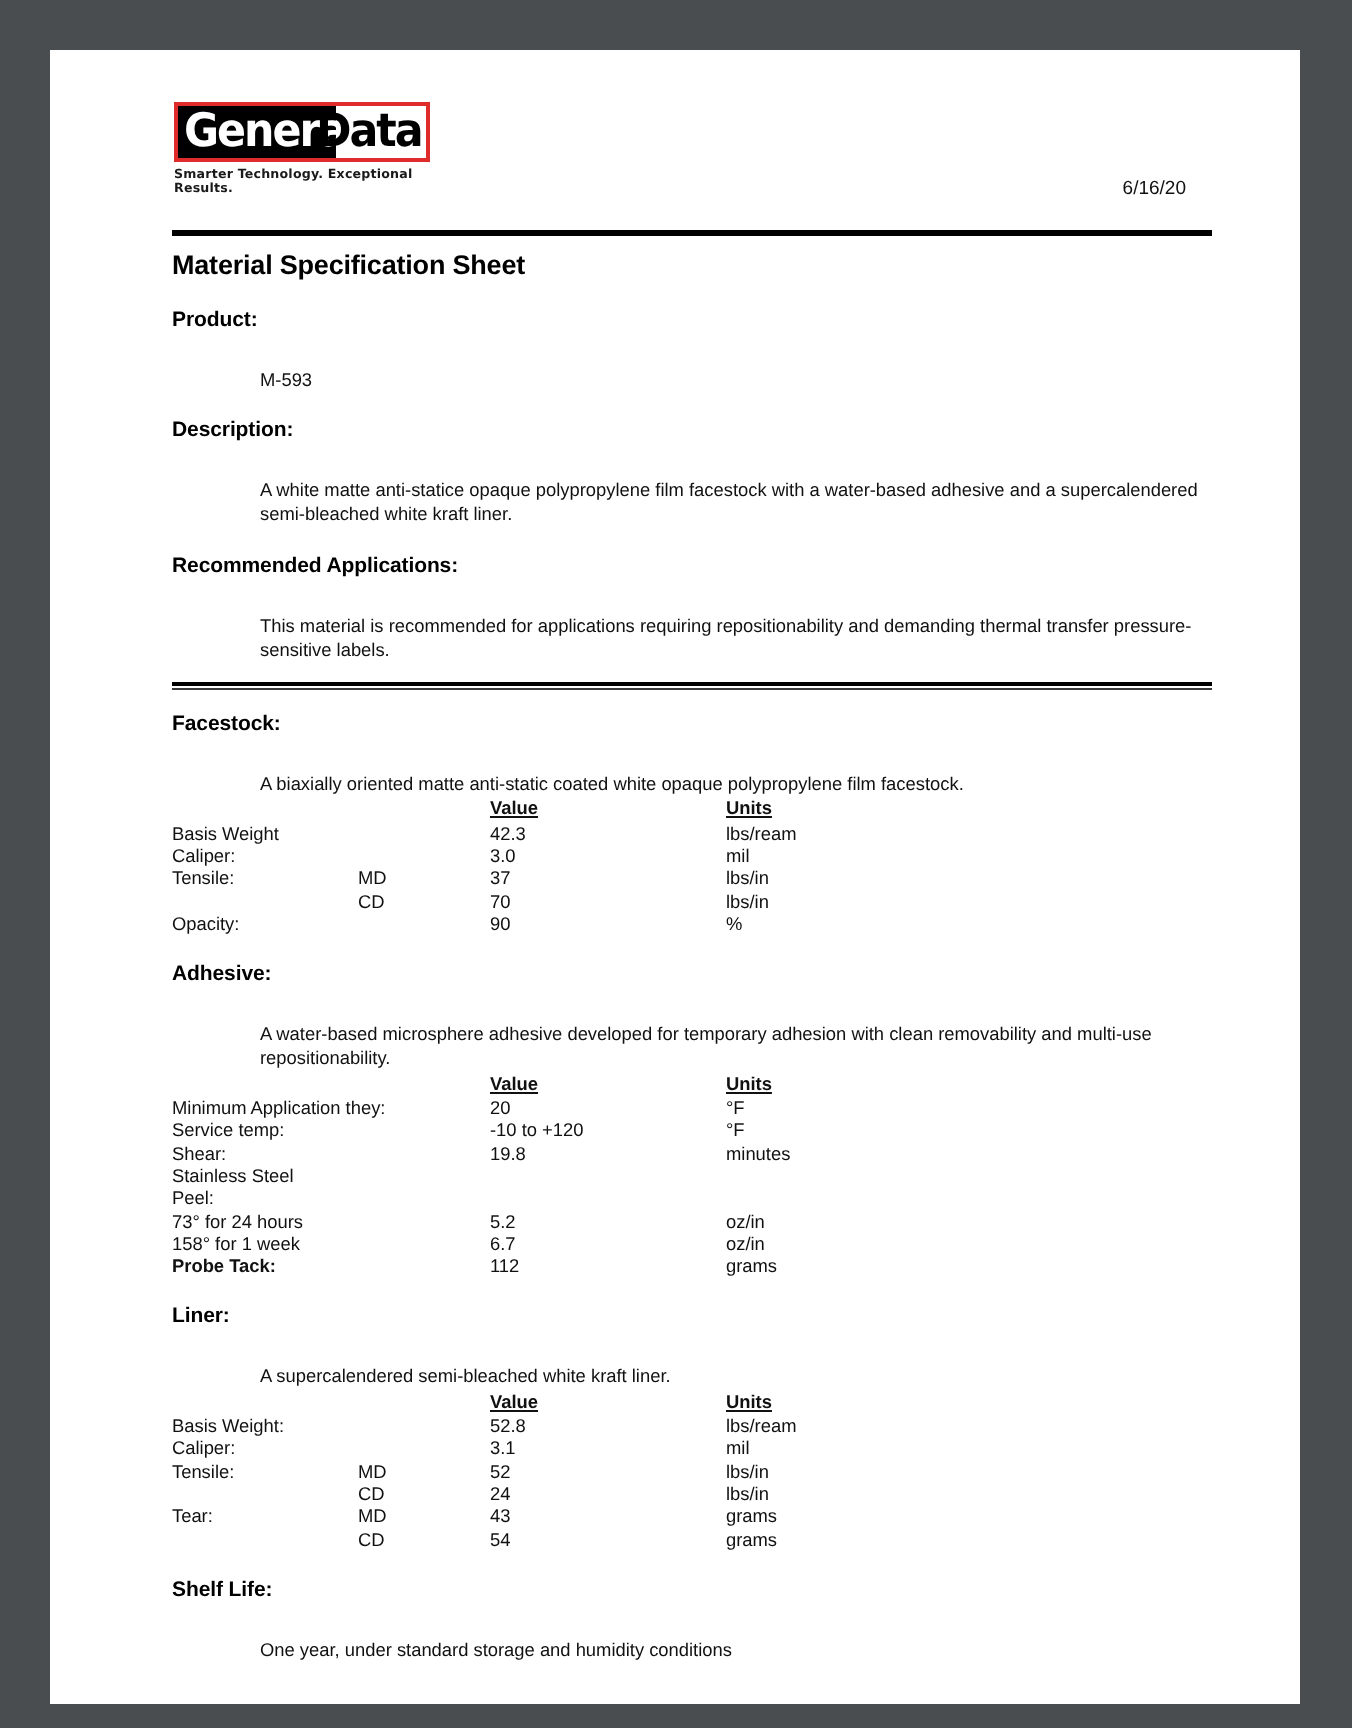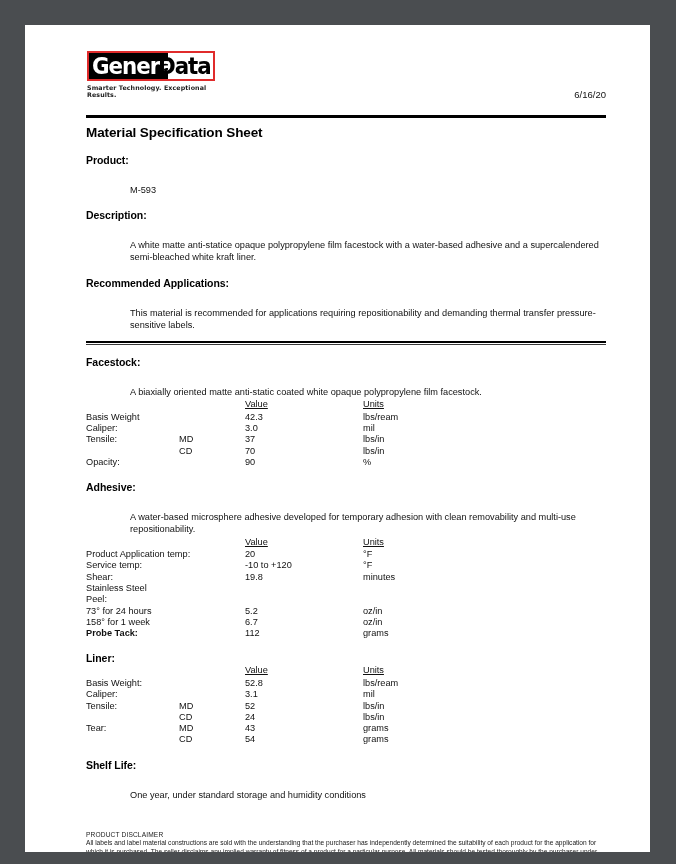--- a/index.html
+++ b/index.html
@@ -87,21 +87,21 @@
   .tagline {
     margin-top: 3px;
     font-family: "DejaVu Sans", sans-serif;
     font-size: 6.3px;
     font-weight: bold;
     color: #1a1a1a;
     letter-spacing: 0.1px;
   }
   .doc-date {
     position: absolute;
-    right: 0px;
+    right: 13px;
     top: 38px;
     font-size: 9.5px;
     color: #111111;
   }
   .rule-thick {
     border-top: 3px solid #000000;
     margin-top: 2px;
   }
   .doc-title {
     font-size: 13.5px;
@@ -146,21 +146,21 @@
     padding: 0;
     height: 11.3px;
     vertical-align: top;
     white-space: nowrap;
   }
   td.c-label   { width: 93px; }
   td.c-sub     { width: 66px; }
   td.c-value   { width: 118px; }
   td.c-units   { width: auto; }
   .colhead {
-    font-weight: normal;
+    font-weight: bold;
     text-decoration: underline;
   }
   tr.head td { height: 12.5px; }
   td.indent-right {
     padding-right: 8px;
   }
 
   
   .disclaimer-wrap { margin-top: 30px; }
   .disclaimer-title {
@@ -271,21 +271,21 @@
       <div class="sec-head">Adhesive:</div>
       <div class="sec-body">A water-based microsphere adhesive developed for temporary adhesion with clean removability and multi-use repositionability.</div>
       <table class="spec">
         <tbody>
           <tr class="head">
             <td class="c-label" colspan="2" style="width:159px;"></td>
             <td class="c-value"><span class="colhead">Value</span></td>
             <td class="c-units"><span class="colhead">Units</span></td>
           </tr>
           <tr>
-            <td colspan="2" style="width:159px;">Product Application temp:</td>
+            <td colspan="2" style="width:159px;">Minimum Application they:</td>
             <td class="c-value">20</td>
             <td class="c-units">°F</td>
           </tr>
           <tr>
             <td colspan="2" style="width:159px;">Service temp:</td>
             <td class="c-value">-10 to +120</td>
             <td class="c-units">°F</td>
           </tr>
           <tr>
             <td colspan="2" style="width:159px;">Shear:</td>
@@ -316,20 +316,21 @@
             <td colspan="2" style="width:159px;font-weight:bold;">Probe Tack:</td>
             <td class="c-value">112</td>
             <td class="c-units">grams</td>
           </tr>
         </tbody>
       </table>
     </div>
 
     <div class="section">
       <div class="sec-head">Liner:</div>
+      <div class="sec-body">A supercalendered semi-bleached white kraft liner.</div>
       <table class="spec">
         <tbody>
           <tr class="head">
             <td class="c-label"></td>
             <td class="c-sub"></td>
             <td class="c-value"><span class="colhead">Value</span></td>
             <td class="c-units"><span class="colhead">Units</span></td>
           </tr>
           <tr>
             <td class="c-label">Basis Weight:</td>

